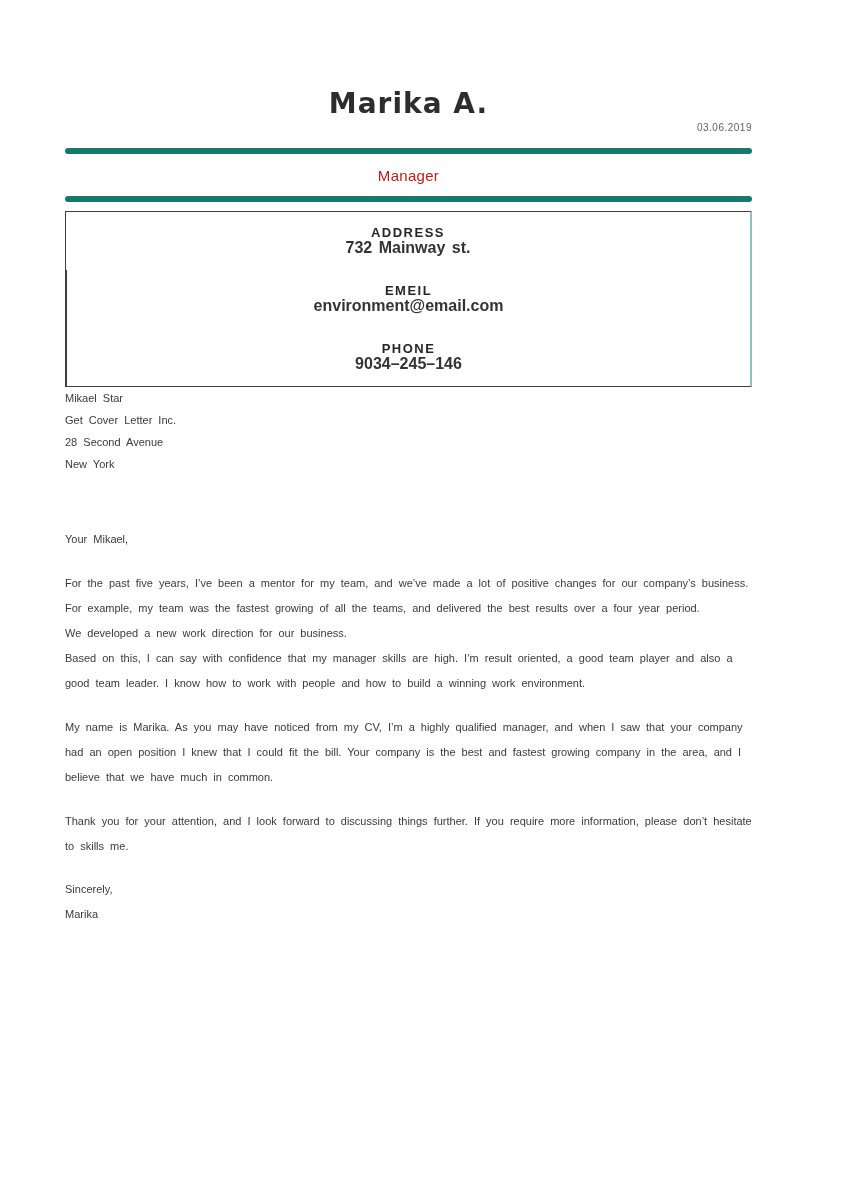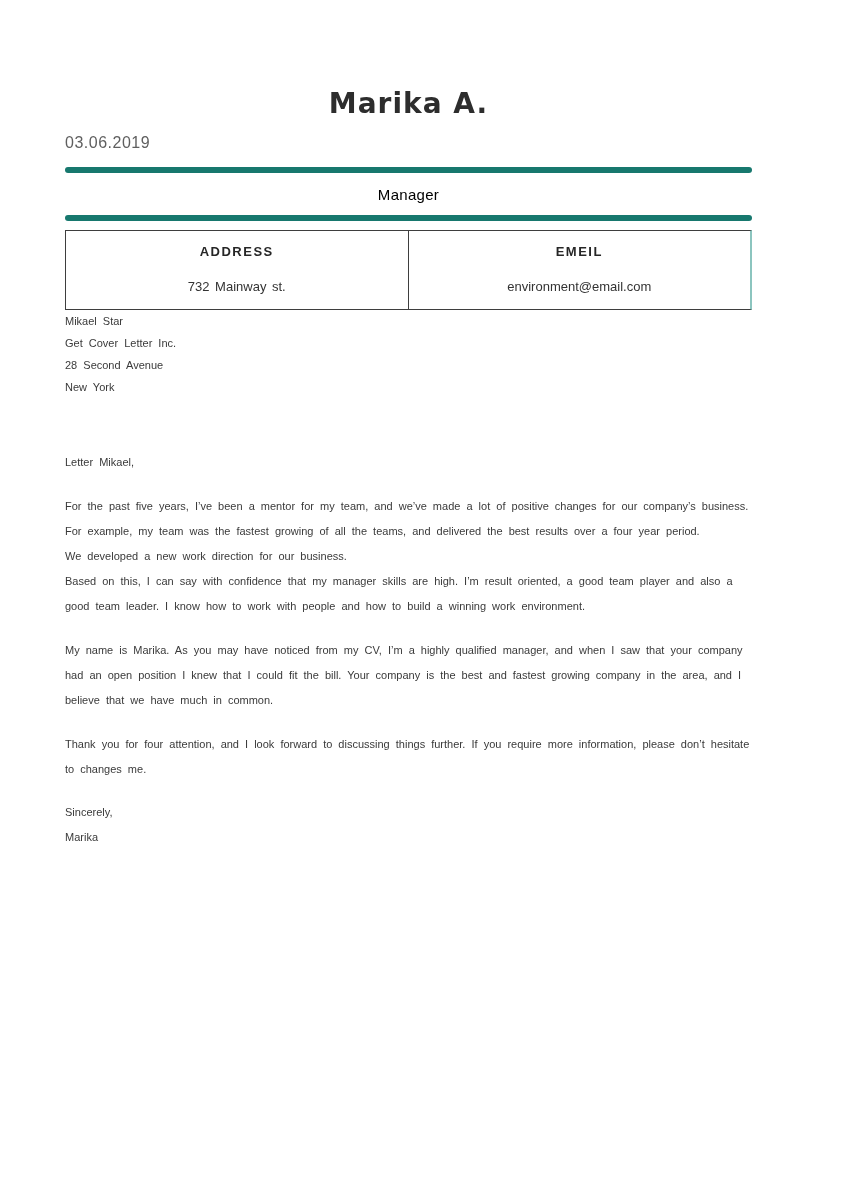--- a/index.html
+++ b/index.html
@@ -27,71 +27,73 @@
     padding-top:88px;
     text-align:center;
     font-family:"DejaVu Sans",sans-serif;
     font-size:28px;
     font-weight:700;
     letter-spacing:1px;
     color:#2D2D2D;
     line-height:32px;
   }
   .doc-date{
-    margin-top:14px;
-    text-align:left;
-    font-size:16px;
+    margin-top:2px;
+    text-align:right;
+    font-size:10px;
     letter-spacing:0.5px;
     color:var(--muted);
     word-spacing:1px;
   }
   .divider{
     margin-top:15px;
     height:6px;
     background:var(--accent);
     border-radius:3px;
   }
   .divider.bottom{
     margin-top:11px;
   }
   .job-title{
     margin-top:13px;
     text-align:center;
     font-size:15px;
-    color:#000000;
+    color:#b91c1c;
     letter-spacing:0.3px;
     line-height:18px;
   }
   .contact-table{
     margin-top:9px;
     display:flex;
     border:1px solid var(--border);
     border-right:2px solid var(--accent-light);
+    flex-direction:column;
   }
   .contact-cell{
     flex:1 1 0;
     text-align:center;
     padding:13px 0 15px;
   }
   .contact-cell + .contact-cell{
     border-left:1px solid var(--border);
   }
   .contact-label{
     font-size:13px;
     font-weight:700;
     letter-spacing:1.5px;
     color:#262626;
     line-height:16px;
   }
   .contact-value{
-    margin-top:20px;
-    font-size:13px;
+    margin-top:0;
+    font-size:16px;
     color:#333333;
     word-spacing:2px;
     line-height:14px;
+    font-weight:bold;
   }
   .body-text{
     font-size:11px;
     color:var(--text);
     word-spacing:3px;
   }
   .recipient{
     line-height:22px;
   }
   .greeting{
@@ -124,48 +126,52 @@
 
   <div class="contact-table">
     <div class="contact-cell">
       <div class="contact-label">ADDRESS</div>
       <div class="contact-value">732 Mainway st.</div>
     </div>
     <div class="contact-cell">
       <div class="contact-label">EMEIL</div>
       <div class="contact-value">environment@email.com</div>
     </div>
+    <div class="contact-cell">
+      <div class="contact-label">PHONE</div>
+      <div class="contact-value">9034–245–146</div>
+    </div>
   </div>
 
   <div class="recipient body-text">
     <div class="line">Mikael Star</div>
     <div class="line">Get Cover Letter Inc.</div>
     <div class="line">28 Second Avenue</div>
     <div class="line">New York</div>
   </div>
 
-  <div class="greeting body-text">Letter Mikael,</div>
+  <div class="greeting body-text">Your Mikael,</div>
 
   <div class="para body-text">
     <div class="line">For the past five years, I’ve been a mentor for my team, and we’ve made a lot of positive changes for our company’s business.</div>
     <div class="line">For example, my team was the fastest growing of all the teams, and delivered the best results over a four year period.</div>
     <div class="line">We developed a new work direction for our business.</div>
     <div class="line">Based on this, I can say with confidence that my manager skills are high. I’m result oriented, a good team player and also a</div>
     <div class="line">good team leader. I know how to work with people and how to build a winning work environment.</div>
   </div>
 
   <div class="para body-text">
     <div class="line">My name is Marika. As you may have noticed from my CV, I’m a highly qualified manager, and when I saw that your company</div>
     <div class="line">had an open position I knew that I could fit the bill. Your company is the best and fastest growing company in the area, and I</div>
     <div class="line">believe that we have much in common.</div>
   </div>
 
   <div class="para body-text">
-    <div class="line">Thank you for four attention, and I look forward to discussing things further. If you require more information, please don’t hesitate</div>
-    <div class="line">to changes me.</div>
+    <div class="line">Thank you for your attention, and I look forward to discussing things further. If you require more information, please don’t hesitate</div>
+    <div class="line">to skills me.</div>
   </div>
 
   <div class="closing-block body-text">
     <div class="line">Sincerely,</div>
     <div class="line">Marika</div>
   </div>
 
 </div>
 
 </body></html>

